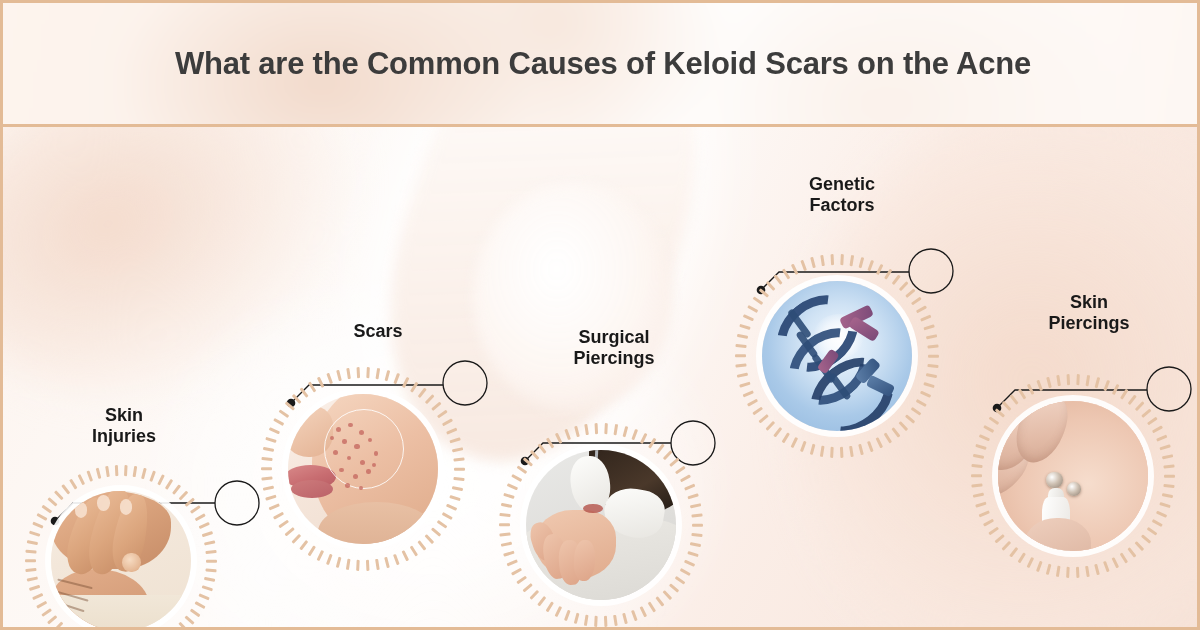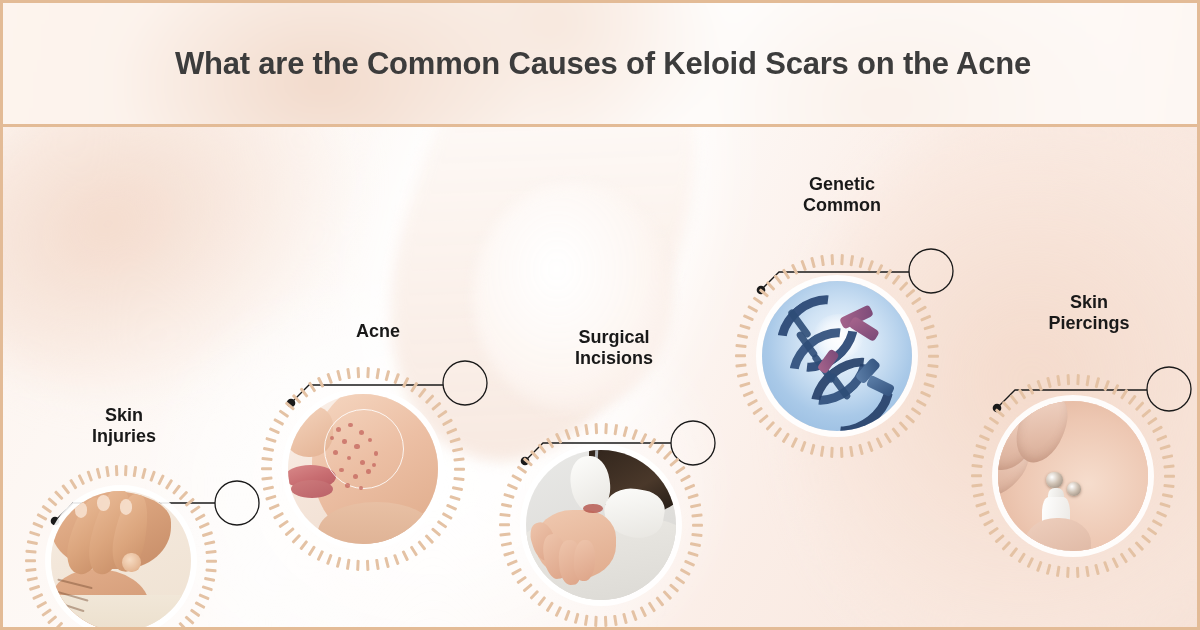--- a/index.html
+++ b/index.html
@@ -369,21 +369,21 @@
           <div class="nail" style="left:33%;top:3%;width:9%;height:11%;"></div>
           <div class="nail" style="left:49%;top:6%;width:9%;height:11%;"></div>
           <div class="crease" style="left:4%;top:66%;width:26%;transform:rotate(14deg);"></div>
           <div class="crease" style="left:3%;top:74%;width:24%;transform:rotate(16deg);"></div>
           <div class="crease" style="left:4%;top:82%;width:20%;transform:rotate(18deg);"></div>
         </div>
       </div>
     </div>
 
     <div class="item" style="left:262px;top:150px;width:300px;height:280px;">
-      <div class="label" style="left:58px;top:44px;width:110px;">Acne</div>
+      <div class="label" style="left:58px;top:44px;width:110px;">Scars</div>
       <svg class="conn" style="left:18px;top:74px;" width="230" height="60">
         <polyline points="8,52 26,34 160,34" fill="none" stroke="#1a1a1a" stroke-width="1.3"></polyline>
         <circle cx="8" cy="52" r="4.3" fill="#1a1a1a"></circle>
         <circle cx="182" cy="32" r="22" fill="none" stroke="#1a1a1a" stroke-width="1.3"></circle>
       </svg>
       <div class="ring-wrap" id="ring-1" style="left:0px;top:94px;width:196px;height:196px;">
           <span class="tick" style="transform:rotate(0deg) translate(91px,-1.3px)">
             <i></i>
           </span>
           <span class="tick" style="transform:rotate(5.806451612903226deg) translate(91px,-1.3px)">
@@ -594,21 +594,21 @@
           <div class="sp" style="left:38%;top:59%;width:3.4%;height:3.4%;"></div>
           <div class="sp" style="left:47%;top:61%;width:3%;height:3%;"></div>
           <div class="sp" style="left:28%;top:28%;width:2.6%;height:2.6%;"></div>
           <div class="sp" style="left:56%;top:46%;width:2.8%;height:2.8%;"></div>
         </div>
       </div>
     </div>
 
     <div class="item" style="left:500px;top:190px;width:300px;height:290px;">
       <div class="label" style="left:46px;top:10px;width:130px;">Surgical
-Incisions</div>
+Piercings</div>
       <svg class="conn" style="left:14px;top:92px;" width="230" height="60">
         <polyline points="8,52 26,34 154,34" fill="none" stroke="#1a1a1a" stroke-width="1.3"></polyline>
         <circle cx="8" cy="52" r="4.3" fill="#1a1a1a"></circle>
         <circle cx="176" cy="34" r="22" fill="none" stroke="#1a1a1a" stroke-width="1.3"></circle>
       </svg>
       <div class="ring-wrap" id="ring-2" style="left:0px;top:110px;width:196px;height:196px;">
           <span class="tick" style="transform:rotate(0deg) translate(91px,-1.3px)">
             <i></i>
           </span>
           <span class="tick" style="transform:rotate(5.806451612903226deg) translate(91px,-1.3px)">
@@ -807,21 +807,21 @@
           <div class="fin" style="left:4%;top:48%;width:15%;height:26%;transform:rotate(-18deg);"></div>
           <div class="fin" style="left:12%;top:56%;width:15%;height:30%;transform:rotate(-10deg);"></div>
           <div class="fin" style="left:22%;top:60%;width:15%;height:30%;transform:rotate(-4deg);"></div>
           <div class="fin" style="left:32%;top:60%;width:14%;height:27%;transform:rotate(3deg);"></div>
         </div>
       </div>
     </div>
 
     <div class="item" style="left:736px;top:25px;width:300px;height:300px;">
       <div class="label" style="left:38px;top:22px;width:130px;">Genetic
-Common</div>
+Factors</div>
       <svg class="conn" style="left:14px;top:86px;" width="230" height="60">
         <polyline points="8,52 26,34 156,34" fill="none" stroke="#1a1a1a" stroke-width="1.3"></polyline>
         <circle cx="8" cy="52" r="4.3" fill="#1a1a1a"></circle>
         <circle cx="178" cy="33" r="22" fill="none" stroke="#1a1a1a" stroke-width="1.3"></circle>
       </svg>
       <div class="ring-wrap" id="ring-3" style="left:0px;top:106px;width:196px;height:196px;">
           <span class="tick" style="transform:rotate(0deg) translate(91px,-1.3px)">
             <i></i>
           </span>
           <span class="tick" style="transform:rotate(5.806451612903226deg) translate(91px,-1.3px)">

